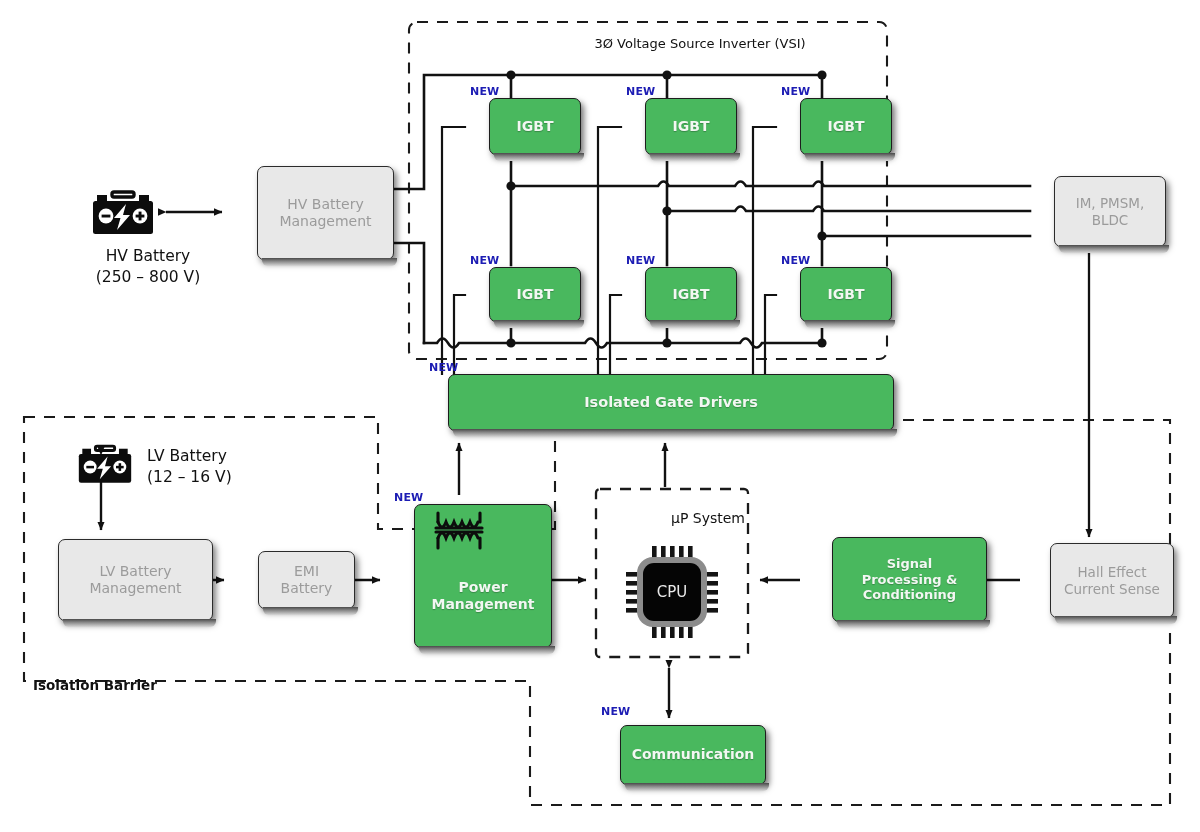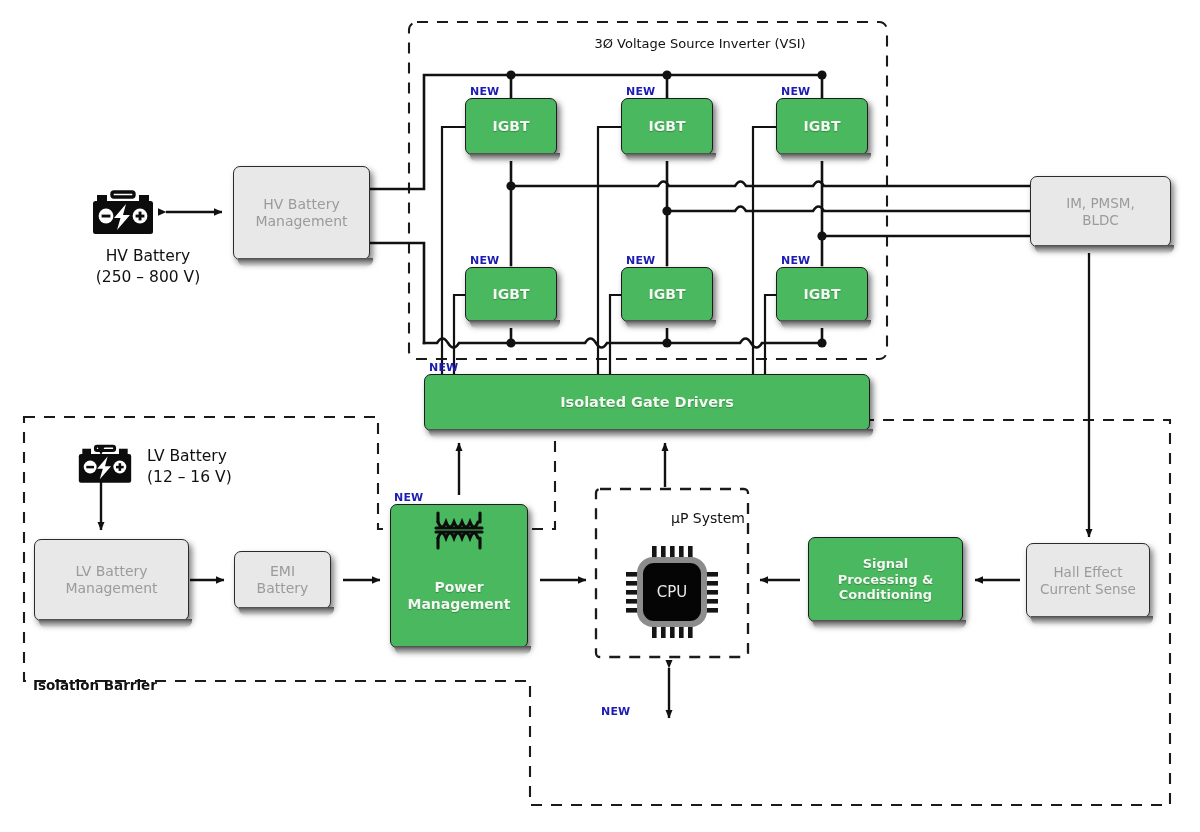--- a/index.html
+++ b/index.html
@@ -21,20 +21,21 @@
   .blk{
     position:absolute;
     box-sizing:border-box;
     border-radius:7px;
     display:flex;
     align-items:center;
     justify-content:center;
     text-align:center;
     line-height:1.22;
     z-index:6;
+    margin-left:24px;
   }
   .blk .lbl{ display:block; width:100%; padding:0 4px; }
 
   
   .blk.green{
     background:#49b85e;
     border:1.4px solid #1d1d1d;
     color:#f2f7f2;
     font-weight:bold;
     text-shadow:0 1px 1px rgba(0,0,0,.25);
@@ -228,21 +229,21 @@
   <div class="blk green" style="left:465px;top:267px;width:92px;height:55px;font-size:14px;">
     <span class="lbl">IGBT</span>
   </div>
   <div class="blk green" style="left:621px;top:267px;width:92px;height:55px;font-size:14px;">
     <span class="lbl">IGBT</span>
   </div>
   <div class="blk green" style="left:776px;top:267px;width:92px;height:55px;font-size:14px;">
     <span class="lbl">IGBT</span>
   </div>
 
-  <div class="blk gray" style="left:1030px;top:176px;width:141px;height:71px;font-size:13.5px;">
+  <div class="blk gray" style="left:1030px;top:176px;width:112px;height:71px;font-size:13.5px;">
     <span class="lbl" style="white-space:pre-line;">IM, PMSM,
 BLDC</span>
   </div>
 
   <div class="blk green" style="left:424px;top:374px;width:446px;height:57px;font-size:14.5px;">
     <span class="lbl">Isolated Gate Drivers</span>
   </div>
 
   <div class="blk gray" style="left:34px;top:539px;width:155px;height:82px;font-size:14px;">
     <span class="lbl" style="white-space:pre-line;">LV Battery
@@ -263,20 +264,23 @@
     <span class="lbl" style="white-space:pre-line;">Signal
 Processing &amp;
 Conditioning</span>
   </div>
 
   <div class="blk gray" style="left:1026px;top:543px;width:124px;height:75px;font-size:13.5px;">
     <span class="lbl" style="white-space:pre-line;">Hall Effect
 Current Sense</span>
   </div>
 
+  <div class="blk green" style="left:596px;top:725px;width:146px;height:60px;font-size:14px;">
+    <span class="lbl">Communication</span>
+  </div>
 
   <div class="icon" style="left:88px;top:185px;width:70px;height:55px;">
     <svg viewBox="0 0 70 55" width="70" height="55" xmlns="http://www.w3.org/2000/svg">
       <rect x="9" y="10" width="10" height="7" fill="#0c0c0c"></rect>
       <rect x="51" y="10" width="10" height="7" fill="#0c0c0c"></rect>
       <rect x="24" y="7" width="22" height="5" rx="2" fill="none" stroke="#0c0c0c" stroke-width="3.4"></rect>
       <rect x="5" y="16" width="60" height="33" rx="2.5" fill="#0c0c0c"></rect>
       <circle cx="18" cy="31" r="7.4" fill="#fff"></circle>
       <rect x="13.6" y="29.6" width="8.8" height="2.9" fill="#0c0c0c"></rect>
       <circle cx="52" cy="31" r="7.4" fill="#fff"></circle>

